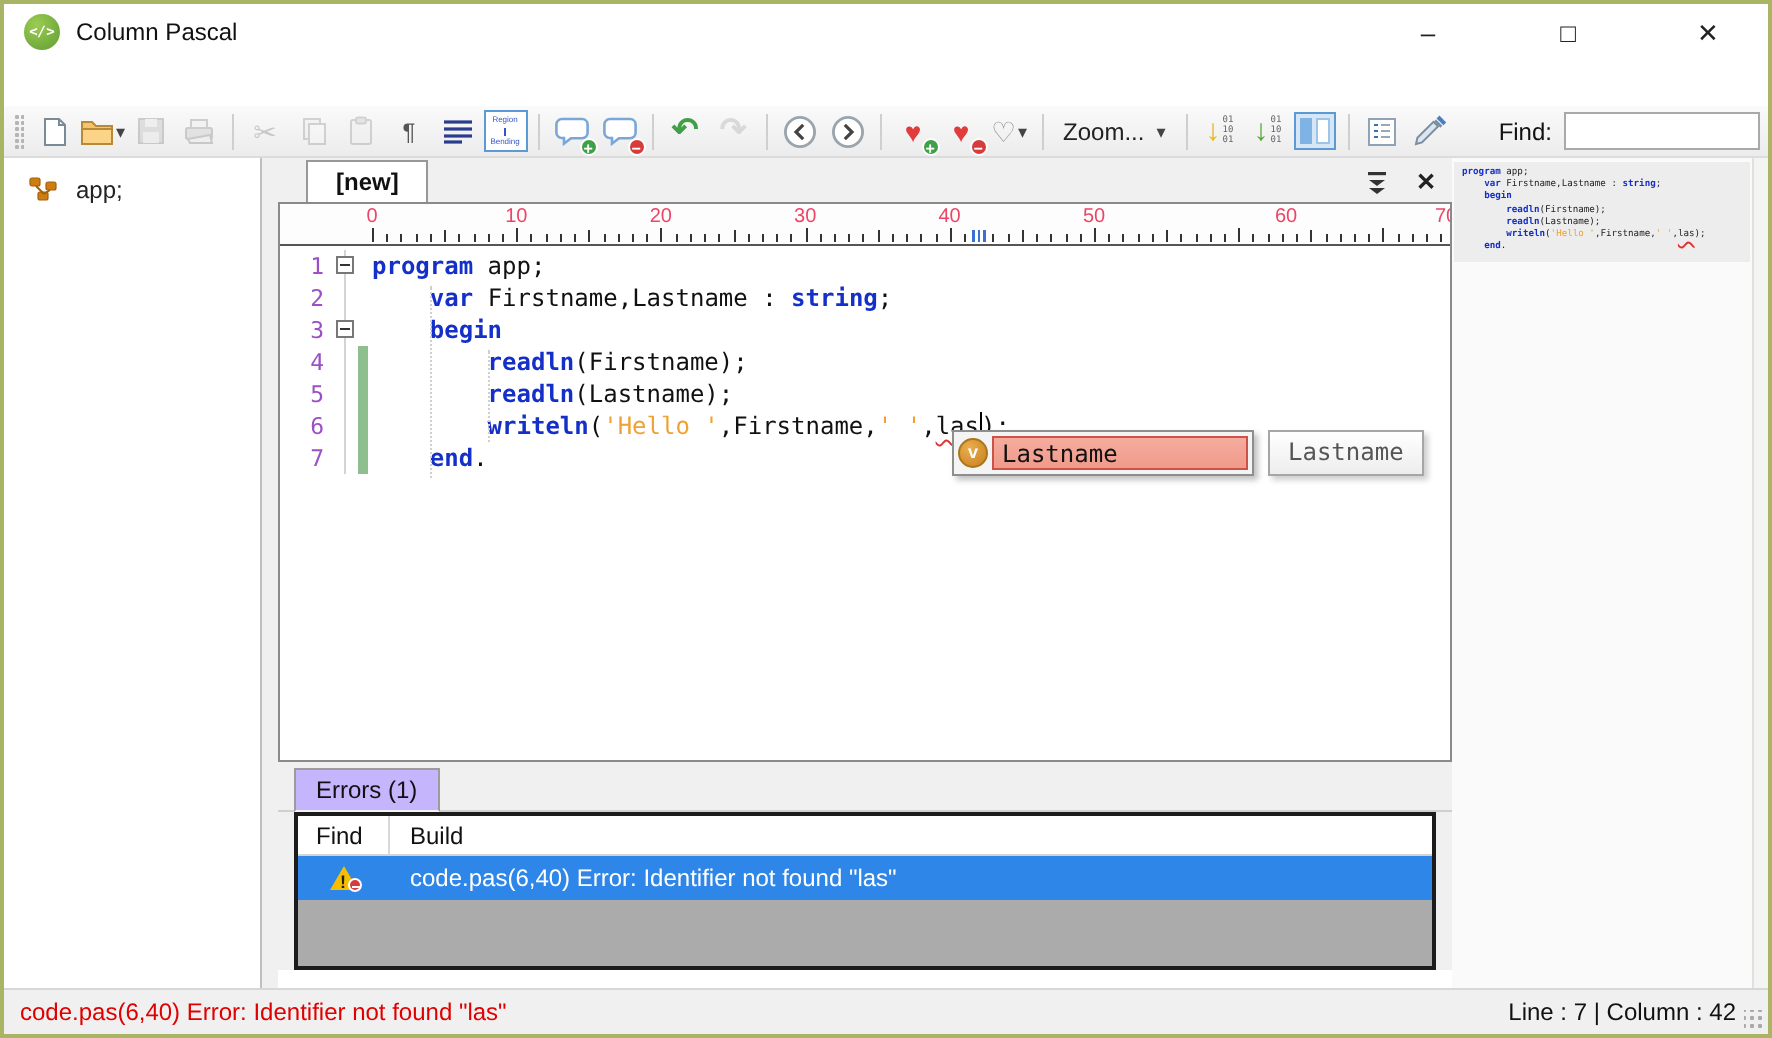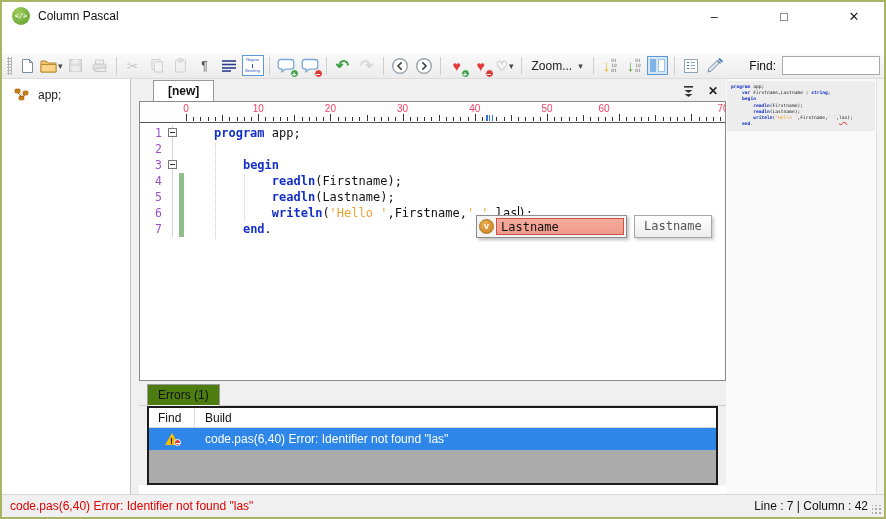--- a/index.html
+++ b/index.html
@@ -68,34 +68,34 @@
   .rcaret{position:absolute;bottom:1px;width:7px;height:6px;background:linear-gradient(90deg,#3B6FD4 0 1.5px,transparent 1.5px 2.8px,#3B6FD4 2.8px 4.2px,transparent 4.2px 5.5px,#3B6FD4 5.5px 7px);}
   .codearea{position:relative;height:257px;background:#fff;overflow:hidden;padding-top:2px;font-family:"DejaVu Sans Mono",monospace;}
   .cl{display:flex;height:16px;align-items:stretch;font-size:12px;line-height:16px;}
   .ln{width:26px;text-align:right;padding-right:4px;color:var(--ln);font-size:11.5px;}
   .foldc{width:13px;position:relative;}
   .foldc::before{content:"";position:absolute;left:6px;top:0;bottom:0;border-left:1px solid #D4D4D4;}
   .fbox{position:absolute;left:2px;top:3px;width:9px;height:9px;border:1px solid #777;background:#fff;z-index:1;}
   .fbox::after{content:"";position:absolute;left:1px;top:3px;width:5px;height:1px;background:#333;}
   .chg{width:5px;}
   .chg.on{background:var(--chg);}
-  .txt{white-space:pre;padding-left:2px;color:#111;margin-left:28px;}
+  .txt{white-space:pre;padding-left:2px;color:#111;}
   .tk-kw{color:var(--kw);font-weight:bold;}
   .tk-str{color:var(--str);}
   .tk-err{text-decoration:underline wavy #E03030 1px;text-underline-offset:2px;}
   .tcaret{display:inline-block;width:1px;height:13px;background:#000;vertical-align:-2px;}
   .iguide{position:absolute;border-left:1px dotted #CFCFCF;width:0;}
 
   .acpopup{position:absolute;left:336px;top:92px;height:23px;display:flex;align-items:center;background:#F4F4F4;border:1px solid #8E8E8E;padding:2px;box-shadow:2px 2px 3px rgba(0,0,0,.25);z-index:5;}
   .pic{width:15px;height:15px;border-radius:50%;background:radial-gradient(circle at 35% 30%,#EBAE4E,#C87F1F);border:1px solid #A9761C;color:#fff;font:bold 9px/13px "Liberation Sans",sans-serif;text-align:center;}
   .psel{margin-left:2px;width:128px;border:1px solid var(--popupborder);background:linear-gradient(var(--popupfill),#F09A8A);font-size:12px;color:#111;padding:0 4px;height:17px;line-height:16px;}
   .actooltip{position:absolute;left:494px;top:92px;height:23px;border:1px solid #A6A6A6;background:linear-gradient(#fff,#EDEDED);color:#555;font-size:12px;line-height:20px;padding:0 9px;box-shadow:2px 2px 3px rgba(0,0,0,.2);z-index:5;}
 
   .errtabs{position:absolute;left:0;top:305px;width:587px;height:22px;border-bottom:1px solid #CFCFCF;}
-  .errtab{position:absolute;left:8px;bottom:-1px;background:#4d7c0f;border:1px solid #9C9C9C;border-bottom:1px solid #F5F5F5;font-size:12px;padding:3px 10px;color:#111;}
+  .errtab{position:absolute;left:8px;bottom:-1px;background:#c4b5fd;border:1px solid #9C9C9C;border-bottom:1px solid #F5F5F5;font-size:12px;padding:3px 10px;color:#111;}
   .errtable{position:absolute;left:8px;top:327px;width:571px;height:79px;border:2px solid #1C1C1C;background:#ABABAB;display:flex;flex-direction:column;}
   .errhead{display:flex;height:20px;background:#fff;border-bottom:1px solid #D5D5D5;font-size:12px;color:#111;align-items:center;}
   .c-icon{width:46px;padding-left:9px;border-right:1px solid #D9D9D9;height:100%;line-height:20px;}
   .c-note{padding-left:10px;}
   .errrow{display:flex;height:22px;background:var(--sel);color:#fff;align-items:center;font-size:12px;}
   .ricon{width:46px;display:flex;justify-content:center;}
   .warn{position:relative;width:0;height:0;border-left:7px solid transparent;border-right:7px solid transparent;border-bottom:12px solid #F6BE00;}
   .warn::before{content:"!";position:absolute;left:-2px;top:2px;font:bold 9px/12px "Liberation Sans",sans-serif;color:#222;}
   .wminus{position:absolute;left:2px;top:6px;width:7px;height:7px;border-radius:50%;background:#D63C3C;border:1px solid #fff;}
   .wminus::after{content:"";position:absolute;left:1px;top:2.5px;width:3.5px;height:1px;background:#fff;}
@@ -402,40 +402,41 @@
             <div class="tick" style="left: 558.62px;"></div>
             <div class="tick" style="left: 565.84px;"></div>
             <div class="tick" style="left: 573.06px;"></div>
             <div class="tick" style="left: 580.28px;"></div>
             <div class="rnum" style="left: 46px;">0</div>
             <div class="rnum" style="left: 118.2px;">10</div>
             <div class="rnum" style="left: 190.4px;">20</div>
             <div class="rnum" style="left: 262.6px;">30</div>
             <div class="rnum" style="left: 334.8px;">40</div>
             <div class="rnum" style="left: 407px;">50</div>
-            <div class="rnum" style="left: 464px;">60</div>
+            <div class="rnum" style="left: 503px;">60</div>
             <div class="rnum" style="left: 583px;">70</div>
             <div class="rcaret" style="left: 346.24px;"></div>
           </div>
         <div class="codearea" id="codearea">
           <div class="iguide" style="left:74.9px;top:20px;height:96px;"></div>
           <div class="iguide" style="left:103.8px;top:52px;height:46px;"></div>
           <div id="codelines">
               <div class="cl">
                 <span class="ln">1</span>
                 <span class="foldc">
                   <span class="fbox"></span>
                 </span>
                 <span class="chg"></span>
                 <span class="txt"><span class="tk-kw">program</span><span class="tk-pl"> app;</span></span>
               </div>
               <div class="cl">
                 <span class="ln">2</span>
                 <span class="foldc"></span>
                 <span class="chg"></span>
+                <span class="txt"><span class="tk-pl">    </span><span class="tk-kw">var</span><span class="tk-pl"> Firstname,Lastname : </span><span class="tk-kw">string</span><span class="tk-pl">;</span></span>
               </div>
               <div class="cl">
                 <span class="ln">3</span>
                 <span class="foldc">
                   <span class="fbox"></span>
                 </span>
                 <span class="chg"></span>
                 <span class="txt"><span class="tk-pl">    </span><span class="tk-kw">begin</span></span>
               </div>
               <div class="cl">

